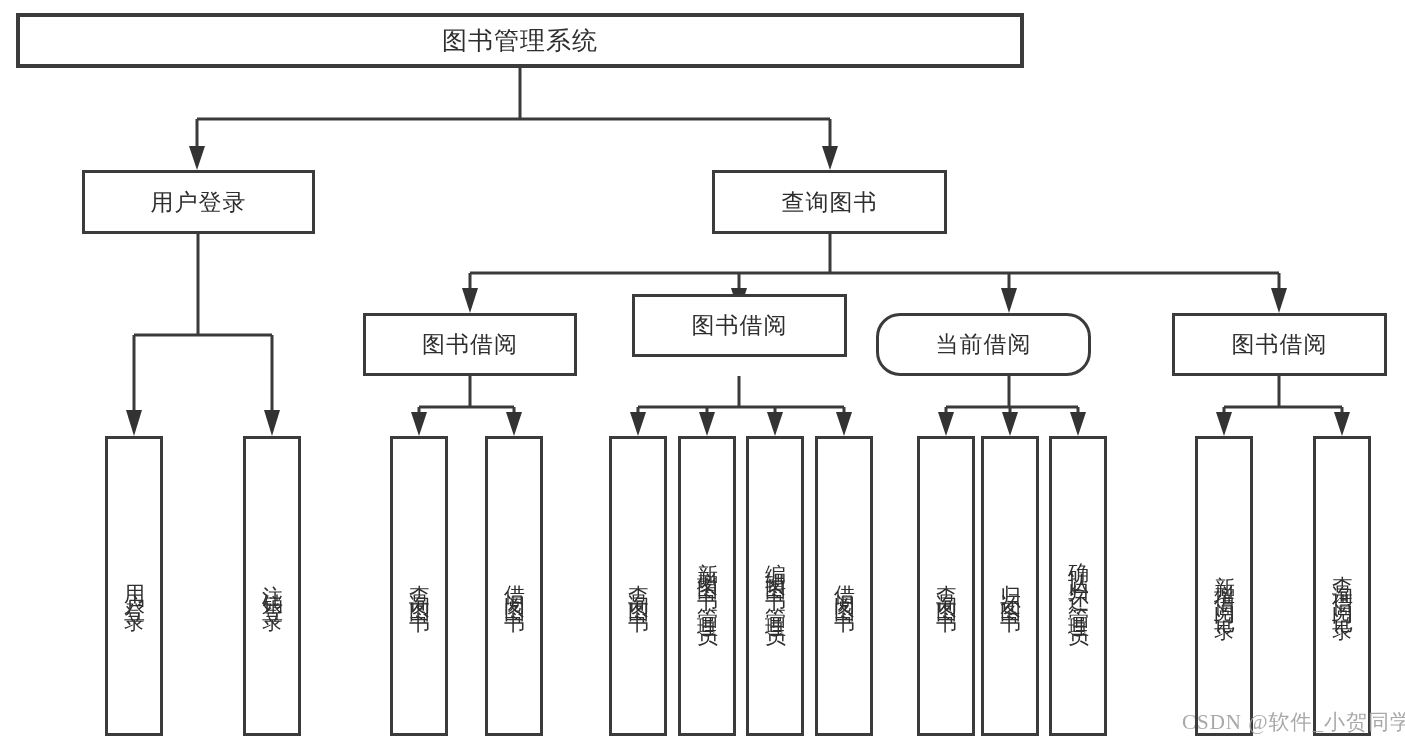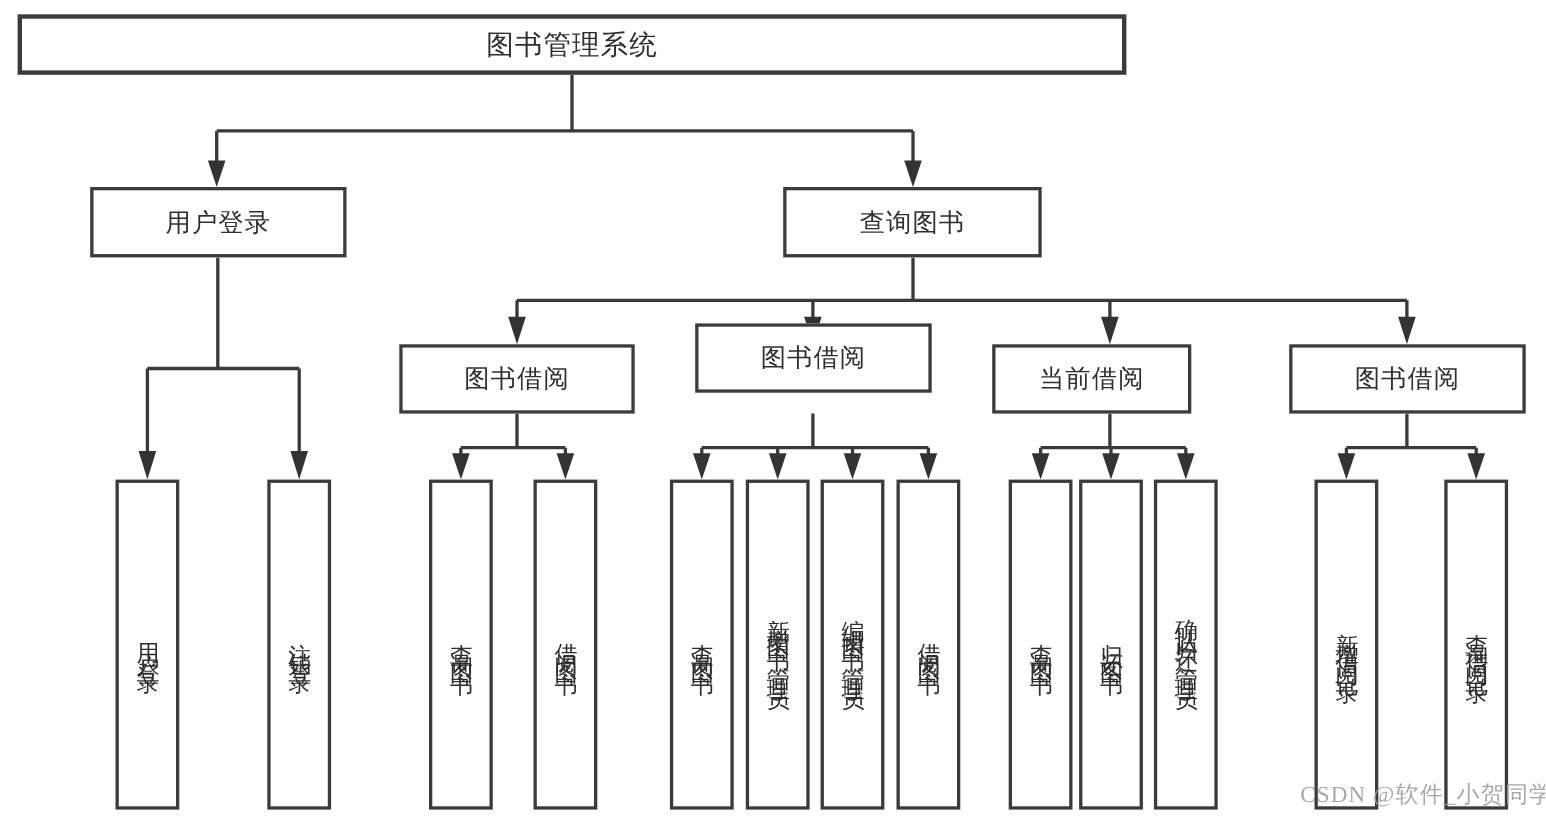--- a/index.html
+++ b/index.html
@@ -112,21 +112,21 @@
   <div class="node" style="left:712px;top:170px;width:235px;height:64px;">
     <span class="hlabel">查询图书</span>
   </div>
 
   <div class="node" style="left:363px;top:313px;width:214px;height:63px;">
     <span class="hlabel">图书借阅</span>
   </div>
   <div class="node" style="left:632px;top:294px;width:215px;height:63px;">
     <span class="hlabel">图书借阅</span>
   </div>
-  <div class="node" style="left:902px;top:313px;width:181px;height:63px;">
+  <div class="node" style="left:876px;top:313px;width:215px;height:63px;border-radius:24px;">
     <span class="hlabel">当前借阅</span>
   </div>
   <div class="node" style="left:1172px;top:313px;width:215px;height:63px;">
     <span class="hlabel">图书借阅</span>
   </div>
 
   <div class="node" style="left:105px;top:436px;width:58px;height:300px;">
     <span class="vlabel">用户登录</span>
   </div>
   <div class="node" style="left:243px;top:436px;width:58px;height:300px;">

